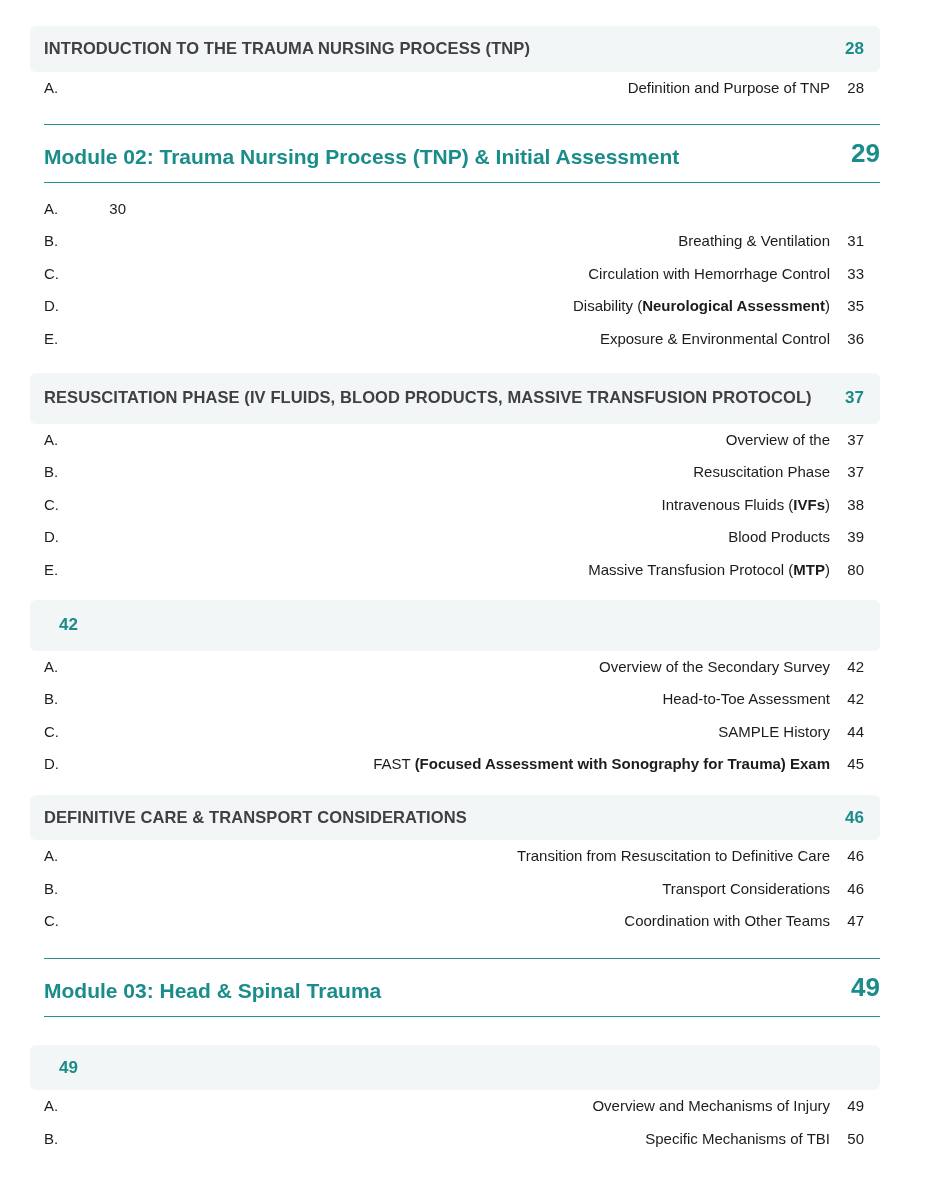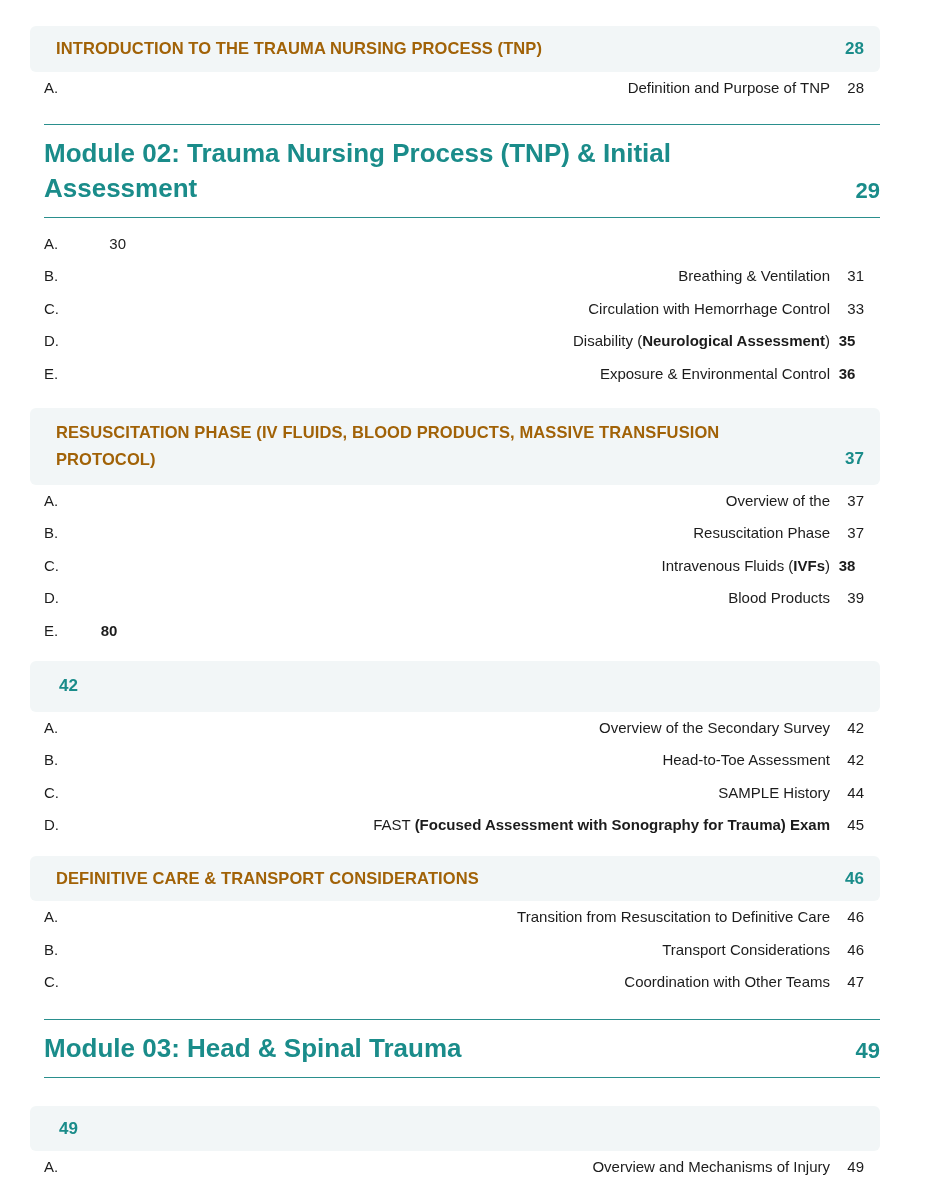--- a/index.html
+++ b/index.html
@@ -29,28 +29,27 @@
     display: flex;
     align-items: flex-start;
     justify-content: space-between;
     column-gap: 14px;
   }
   .section-bar.two-line {
     padding-top: 11px;
     padding-bottom: 12px;
   }
   .section-title {
-    color: #a16207;
+    color: #404040;
     font-weight: bold;
     font-size: 16.5px;
     line-height: 1.62;
     letter-spacing: 0.1px;
     flex: 1 1 auto;
     text-transform: none;
-    margin-left: 12px;
   }
   .section-page {
     color: #1a8c8a;
     font-weight: bold;
     font-size: 17px;
     line-height: 1.62;
     min-width: 34px;
     text-align: right;
     flex: 0 0 auto;
     align-self: flex-end;
@@ -64,28 +63,28 @@
     border-bottom: 1.6px solid #2a8f8d;
     padding: 11px 0 11px 0;
     display: flex;
     align-items: flex-end;
     justify-content: space-between;
     column-gap: 16px;
   }
   .module-title {
     color: #1a8c8a;
     font-weight: bold;
-    font-size: 26px;
+    font-size: 21px;
     line-height: 1.34;
     flex: 1 1 auto;
   }
   .module-page {
     color: #1a8c8a;
     font-weight: bold;
-    font-size: 22px;
+    font-size: 26px;
     line-height: 1.34;
     flex: 0 0 auto;
     text-align: right;
     min-width: 46px;
   }
 
   
   .entry {
     display: flex;
     align-items: baseline;
@@ -106,21 +105,21 @@
     color: #1c1c1c;
     text-align: right;
   }
   .entry-title b { font-weight: bold; }
   .entry-page {
     flex: 0 0 auto;
     min-width: 34px;
     text-align: right;
     color: #1c1c1c;
   }
-  .entry.bold-page .entry-page { font-weight: bold; text-align: center; }
+  .entry.bold-page .entry-page { font-weight: normal; }
 
   .gap-6  { height: 6px; }
   .gap-10 { height: 10px; }
   .gap-14 { height: 14px; }
   .gap-18 { height: 18px; }
 </style>
 </head>
 <body>
 
 <div class="toc" id="toc-root">
@@ -184,20 +183,21 @@
       <span class="entry-title">Intravenous Fluids (<b>IVFs</b>)</span>
       <span class="entry-page">38</span>
     </div>
     <div class="entry">
       <span class="entry-letter">D.</span>
       <span class="entry-title">Blood Products</span>
       <span class="entry-page">39</span>
     </div>
     <div class="entry bold-page">
       <span class="entry-letter">E.</span>
+      <span class="entry-title">Massive Transfusion Protocol (<b>MTP</b>)</span>
       <span class="entry-page">80</span>
     </div>
     <div class="gap-14"></div>
     <div class="section-bar two-line">
       <div class="section-page">42</div>
     </div>
     <div class="entry">
       <span class="entry-letter">A.</span>
       <span class="entry-title">Overview of the Secondary Survey</span>
       <span class="entry-page">42</span>

